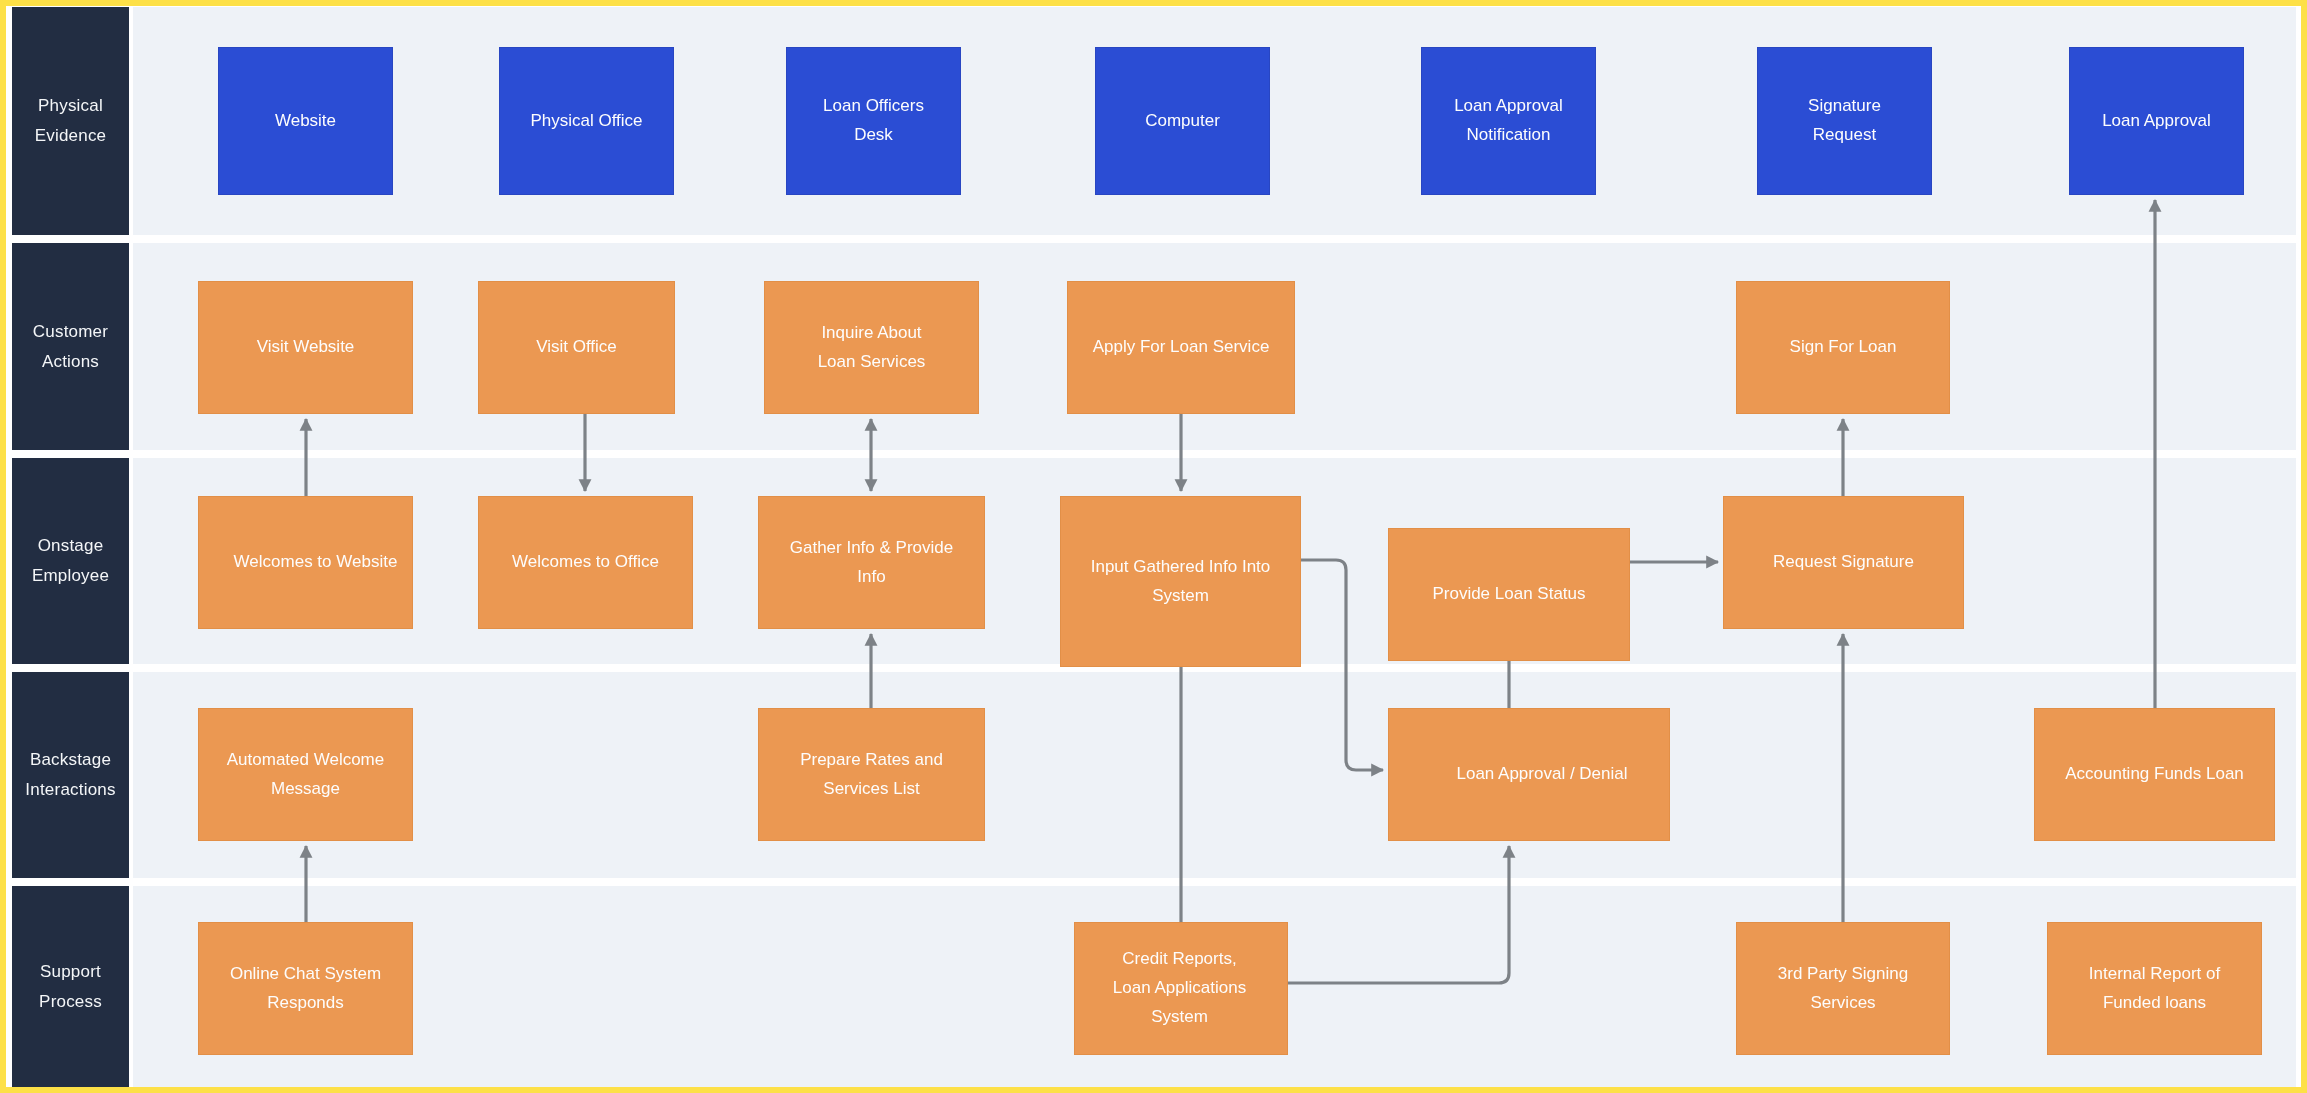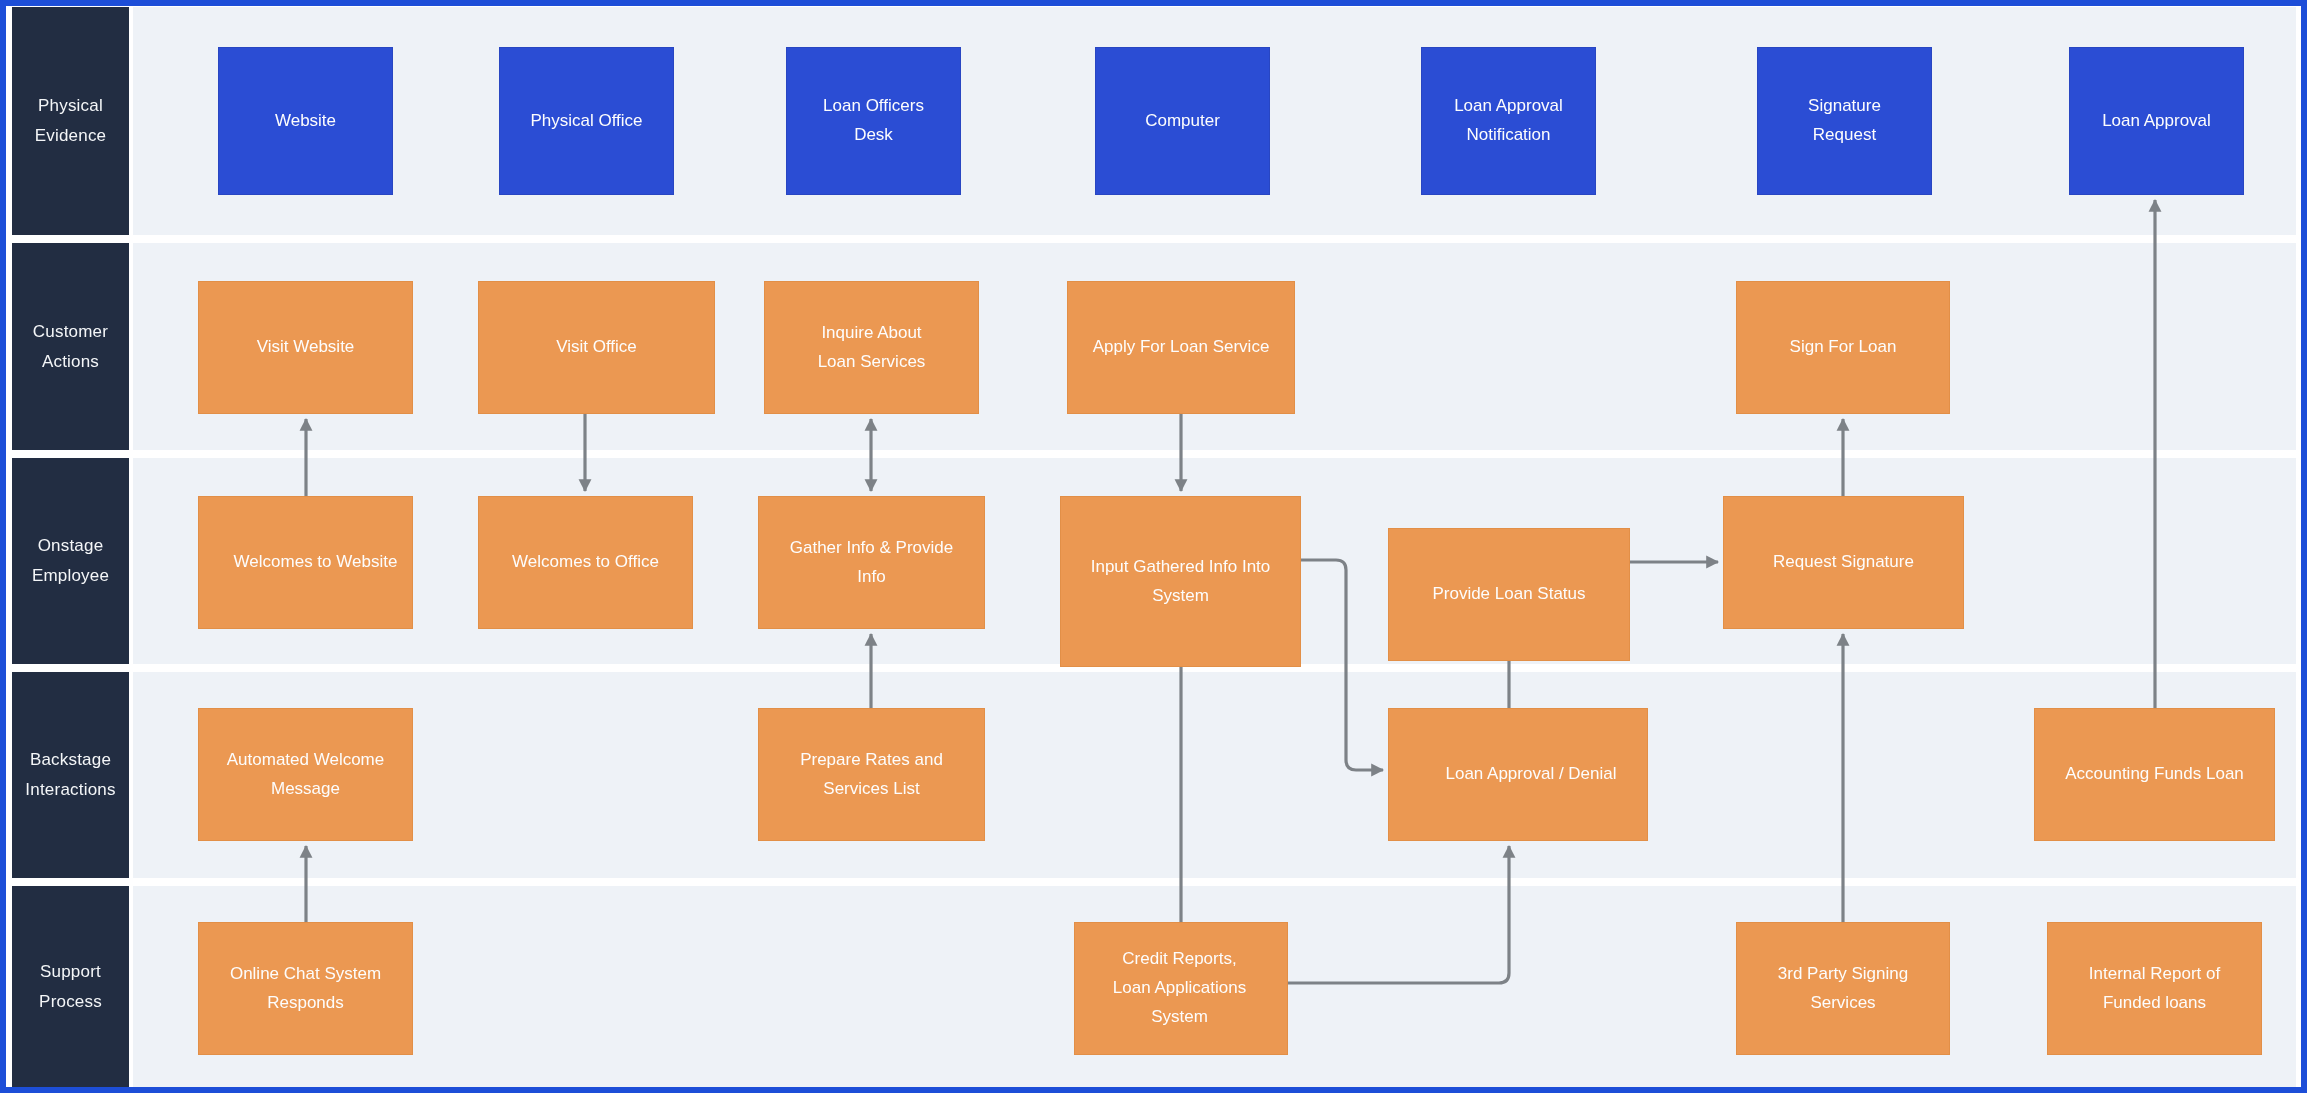--- a/index.html
+++ b/index.html
@@ -1,17 +1,17 @@
 <!DOCTYPE html>
 <html style="--evidence: #2b4dd4; --process: #eb9852; --lane: #222d42; --laneText: #f4f6f8; --strip: #eef2f7; --connector: #7d8287; --nodeText: #fdfdfd;"><head>
 <meta charset="utf-8">
 <style>
   html,body{margin:0;padding:0;background:#000;}
   #canvas{
-    position:relative;width:2307px;height:1093px;background:#1d4ed8;overflow:hidden;
+    position:relative;width:2307px;height:1093px;background:#fde047;overflow:hidden;
     font-family:"Liberation Sans","DejaVu Sans",sans-serif;
   }
   #page{position:absolute;left:6px;top:6px;width:2295px;height:1081px;background:#ffffff;}
   .lane-strip{position:absolute;background:var(--strip,#eef2f7);}
   .lane-label{
     position:absolute;background:var(--lane,#222d42);color:var(--laneText,#f4f6f8);
     display:flex;align-items:center;justify-content:center;text-align:center;
     font-size:17px;line-height:1.75;white-space:pre-line;letter-spacing:.2px;
   }
   .node{
@@ -74,38 +74,38 @@
       <div class="node evidence" style="left: 499px; top: 47px; width: 175px; height: 148px;">Physical Office</div>
       <div class="node evidence" style="left: 786px; top: 47px; width: 175px; height: 148px;">Loan Officers
 Desk</div>
       <div class="node evidence" style="left: 1095px; top: 47px; width: 175px; height: 148px;">Computer</div>
       <div class="node evidence" style="left: 1421px; top: 47px; width: 175px; height: 148px;">Loan Approval
 Notification</div>
       <div class="node evidence" style="left: 1757px; top: 47px; width: 175px; height: 148px;">Signature
 Request</div>
       <div class="node evidence" style="left: 2069px; top: 47px; width: 175px; height: 148px;">Loan Approval</div>
       <div class="node process" style="left: 198px; top: 281px; width: 215px; height: 133px;">Visit Website</div>
-      <div class="node process" style="left: 478px; top: 281px; width: 237px; height: 133px;">Visit Office</div>
+      <div class="node process" style="left: 478px; top: 281px; width: 197px; height: 133px;">Visit Office</div>
       <div class="node process" style="left: 764px; top: 281px; width: 215px; height: 133px;">Inquire About
 Loan Services</div>
       <div class="node process" style="left: 1067px; top: 281px; width: 228px; height: 133px;">Apply For Loan Service</div>
       <div class="node process" style="left: 1736px; top: 281px; width: 214px; height: 133px;">Sign For Loan</div>
       <div class="node process" style="left: 198px; top: 496px; width: 215px; height: 133px; padding-left: 30px;">Welcomes to Website</div>
       <div class="node process" style="left: 478px; top: 496px; width: 215px; height: 133px;">Welcomes to Office</div>
       <div class="node process" style="left: 758px; top: 496px; width: 227px; height: 133px;">Gather Info &amp; Provide
 Info</div>
       <div class="node process" style="left: 1060px; top: 496px; width: 241px; height: 171px;">Input Gathered Info Into
 System</div>
       <div class="node process" style="left: 1388px; top: 496px; width: 242px; height: 133px; margin-top: 32px;">Provide Loan Status</div>
       <div class="node process" style="left: 1723px; top: 496px; width: 241px; height: 133px;">Request Signature</div>
       <div class="node process" style="left: 198px; top: 708px; width: 215px; height: 133px;">Automated Welcome
 Message</div>
       <div class="node process" style="left: 758px; top: 708px; width: 227px; height: 133px;">Prepare Rates and
 Services List</div>
-      <div class="node process" style="left: 1388px; top: 708px; width: 260px; height: 133px; padding-left: 36px;">Loan Approval / Denial</div>
+      <div class="node process" style="left: 1388px; top: 708px; width: 282px; height: 133px; padding-left: 36px;">Loan Approval / Denial</div>
       <div class="node process" style="left: 2034px; top: 708px; width: 241px; height: 133px;">Accounting Funds Loan</div>
       <div class="node process" style="left: 198px; top: 922px; width: 215px; height: 133px;">Online Chat System
 Responds</div>
       <div class="node process" style="left: 1074px; top: 922px; width: 214px; height: 133px; padding-left: 7px;">Credit Reports,
 Loan Applications
 System</div>
       <div class="node process" style="left: 1736px; top: 922px; width: 214px; height: 133px;">3rd Party Signing
 Services</div>
       <div class="node process" style="left: 2047px; top: 922px; width: 215px; height: 133px;">Internal Report of
 Funded loans</div>

